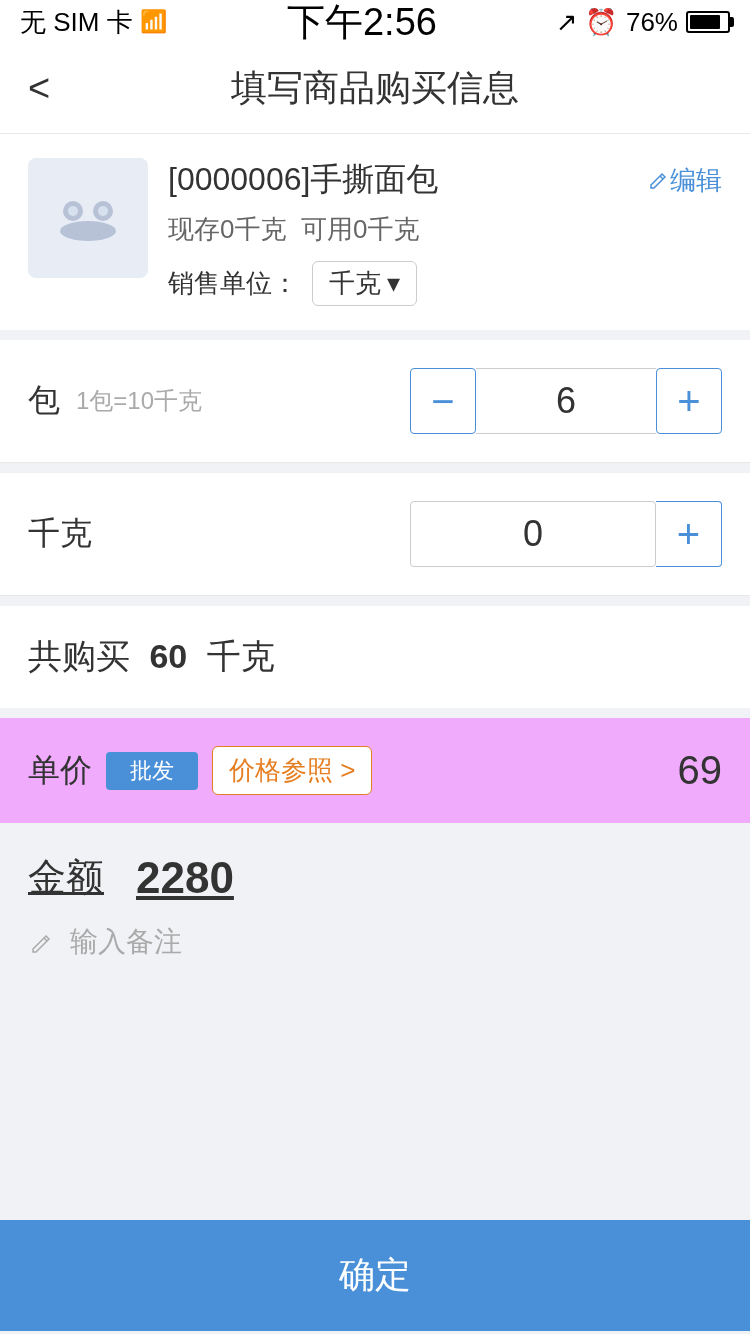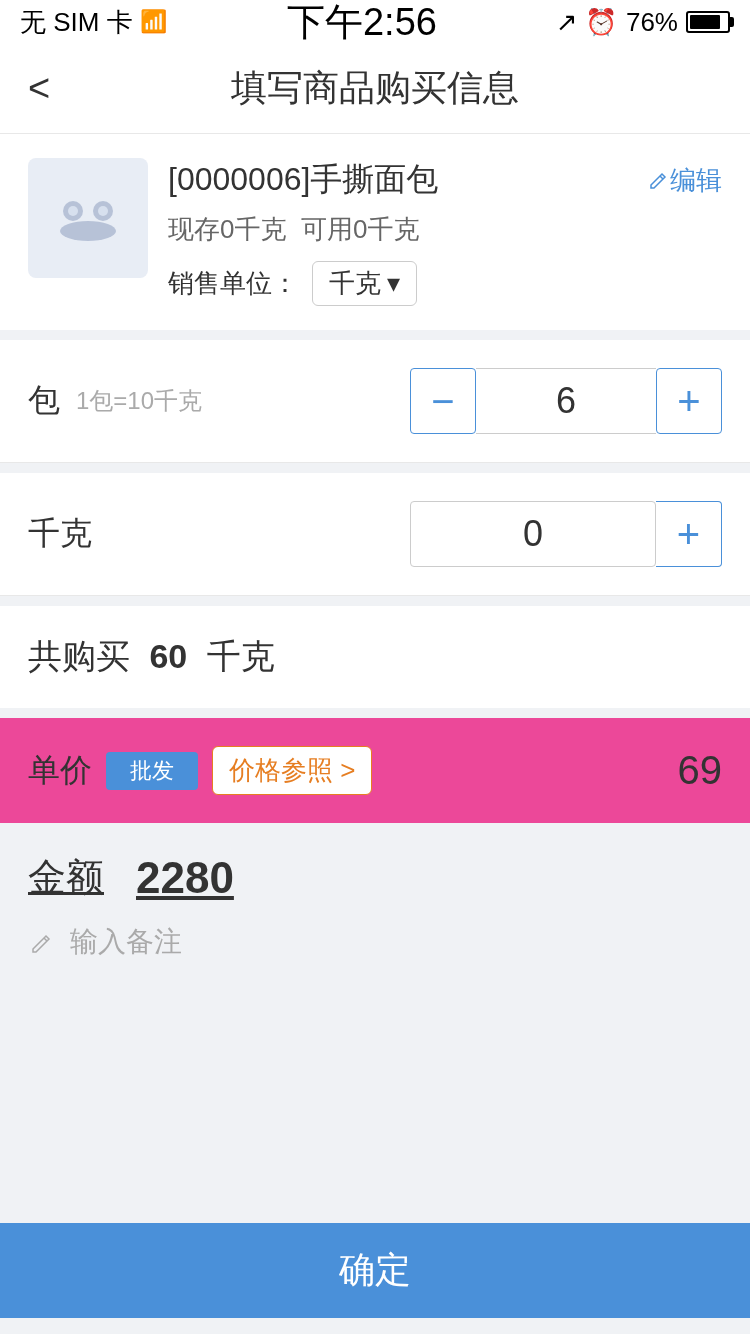--- a/index.html
+++ b/index.html
@@ -200,21 +200,21 @@
       color: #4a90d9;
       font-size: 28px;
       padding: 10px 28px;
       border-radius: 6px;
       cursor: pointer;
       background: #fff;
     }
 
     
     .price-section {
-      background: #ec4899;
+      background: #f0abfc;
       padding: 28px 28px;
       display: flex;
       align-items: center;
       justify-content: space-between;
       border-bottom: 1px solid #f0f2f5;
     }
     .price-left {
       display: flex;
       align-items: center;
       gap: 14px;
@@ -272,24 +272,24 @@
     
     .bottom-space {
       background: #f0f2f5;
       flex: 1;
       min-height: 280px;
     }
 
     
     .confirm-bar {
       position: fixed;
-      bottom: 16px;
+      bottom: 3px;
       left: 0;
       width: 750px;
-      height: 95px;
+      height: 111px;
       background: #4a90d9;
       display: flex;
       align-items: center;
       justify-content: center;
       cursor: pointer;
     }
     .confirm-text {
       color: #fff;
       font-size: 36px;
       font-weight: 500;

